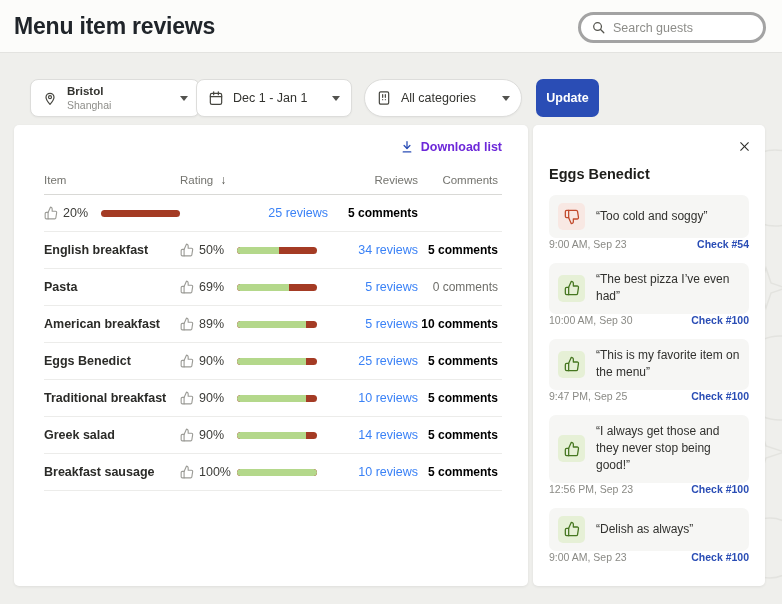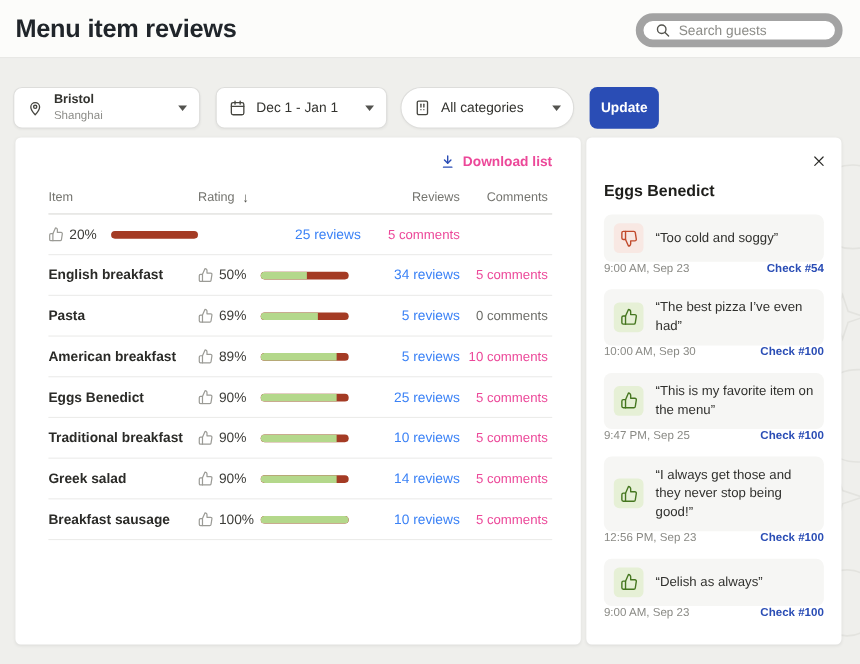--- a/index.html
+++ b/index.html
@@ -2,59 +2,59 @@
 <html><head>
 <meta charset="utf-8">
 <style>
   * { margin:0; padding:0; box-sizing:border-box; }
   html,body { width:782px; height:604px; }
   body { font-family:"Liberation Sans", sans-serif; background:#efefec; position:relative; overflow:hidden; }
 
   
   .topbar { position:absolute; top:0; left:0; width:782px; height:53px; background:#fcfcfa; border-bottom:1px solid #e3e3e0; }
   .page-title { position:absolute; top:13px; left:14px; font-size:23px; font-weight:600; color:#20252a; letter-spacing:-0.2px; }
-  .search-box { position:absolute; top:12px; right:16px; width:188px; height:31px; background:#fff; border:7px solid #a3a3a3; border-radius:16px; display:flex; align-items:center; padding:0 10px; gap:7px; }
+  .search-box { position:absolute; top:12px; right:16px; width:188px; height:31px; background:#fff; border:3px solid #a3a3a3; border-radius:16px; display:flex; align-items:center; padding:0 10px; gap:7px; }
   .search-box svg { flex-shrink:0; }
   .search-box input { border:none; outline:none; width:100%; font-size:12.5px; color:#3c3c3a; background:transparent; font-family:"Liberation Sans", sans-serif; }
   .search-box input::placeholder { color:#8d8d89; }
 
   
   .pill { position:absolute; top:79px; height:38px; background:#fff; border:1px solid #dddddb; border-radius:8px; box-shadow:0 1px 2px rgba(0,0,0,.04); display:flex; align-items:center; padding:0 11px; gap:9px; cursor:pointer; }
   .pill .caret { margin-left:auto; width:0; height:0; border-left:4px solid transparent; border-right:4px solid transparent; border-top:5px solid #53534f; }
-  .pill-location { left:12px; width:170px; }
+  .pill-location { left:30px; width:170px; }
   .pill-date { left:196px; width:156px; }
   .pill-category { left:364px; width:158px;border-radius:19px; }
   .loc-lines { display:flex; flex-direction:column; line-height:1.25; }
   .loc-primary { font-size:11.5px; font-weight:700; color:#33332f; }
   .loc-secondary { font-size:10.5px; color:#8d8d89; }
   .pill-label { font-size:12.5px; color:#33332f; }
   .btn-update { position:absolute; top:79px; left:536px; width:63px; height:38px; background:#2a4db5; color:#fff; border:none; border-radius:7px; font-size:12.5px; font-weight:700; font-family:"Liberation Sans", sans-serif; cursor:pointer; }
 
   
   .deco { position:absolute; left:700px; top:128px; z-index:0; }
 
   
   .main-card { position:absolute; top:125px; left:14px; width:514px; height:461px; background:#fff; border-radius:5px; box-shadow:0 1px 3px rgba(0,0,0,.07); z-index:1; }
-  .download-row { display:flex; justify-content:flex-end; align-items:flex-start; gap:7px; padding:15px 26px 11px 0; color:#ec4899; cursor:pointer; }
+  .download-row { display:flex; justify-content:flex-end; align-items:flex-start; gap:7px; padding:15px 26px 11px 0; color:#6d28d9; cursor:pointer; }
   .download-label { font-size:12.5px; font-weight:700; }
   .table { padding:0 26px 0 30px; }
   .trow, .thead { display:grid; grid-template-columns:136px 148px 90px 80px; align-items:center; }
   .thead { height:30px; border-bottom:1px solid #d9d9d6; color:#74746f; font-size:11.5px; }
   .trow { height:37px; border-bottom:1px solid #ececea; }
   .h-rating { display:flex; align-items:center; gap:7px; }
   .sort-arrow { font-size:12px; color:#55554f; cursor:pointer; }
   .h-reviews, .h-comments, .c-reviews, .c-comments { text-align:right; white-space:nowrap; }
   .c-item { font-size:12.5px; font-weight:700; color:#2b2b28; white-space:nowrap; }
   .c-rating { display:flex; align-items:center; gap:5px; }
   .c-rating .thumb { color:#9b9b96; display:flex; }
   .c-rating .pct { font-size:12.5px; color:#3c3c38; min-width:33px; }
   .bar { width:80px; height:7px; border-radius:4px; background:#a43b24; overflow:hidden; display:inline-block; }
   .bar-fill { display:block; height:100%; background:#b4d88b; border-radius:4px 0 0 4px; width:0; }
   .c-reviews { font-size:12.5px; color:#3b82f6; }
-  .c-comments { font-size:12px; font-weight:400; color:#ec4899; cursor:pointer; }
+  .c-comments { font-size:12px; font-weight:700; color:#000000; cursor:pointer; }
   .c-comments.muted { color:#6e6e69; font-weight:400; cursor:default; }
 
   
   .panel { position:absolute; top:125px; left:533px; width:232px; height:461px; background:#fff; border-radius:5px; box-shadow:0 1px 3px rgba(0,0,0,.07); z-index:2; padding:14px 16px; }
   .panel-close { position:absolute; top:12px; right:12px; width:18px; height:18px; display:flex; align-items:center; justify-content:center; color:#2b2b28; cursor:pointer; }
   .panel-title { margin-top:27px; font-size:14.5px; font-weight:700; color:#1e1e1b; }
   .comment-card { margin-top:13px; background:#f6f6f4; border-radius:7px; padding:8px 9px; display:flex; align-items:center; gap:11px; }
   .icon-box { width:27px; height:27px; border-radius:5px; flex-shrink:0; display:flex; align-items:center; justify-content:center; }
   .comment-card.positive .icon-box { background:#e6f0d6; color:#45761f; }
   .comment-card.negative .icon-box { background:#f8e8e3; color:#c14a2c; }

